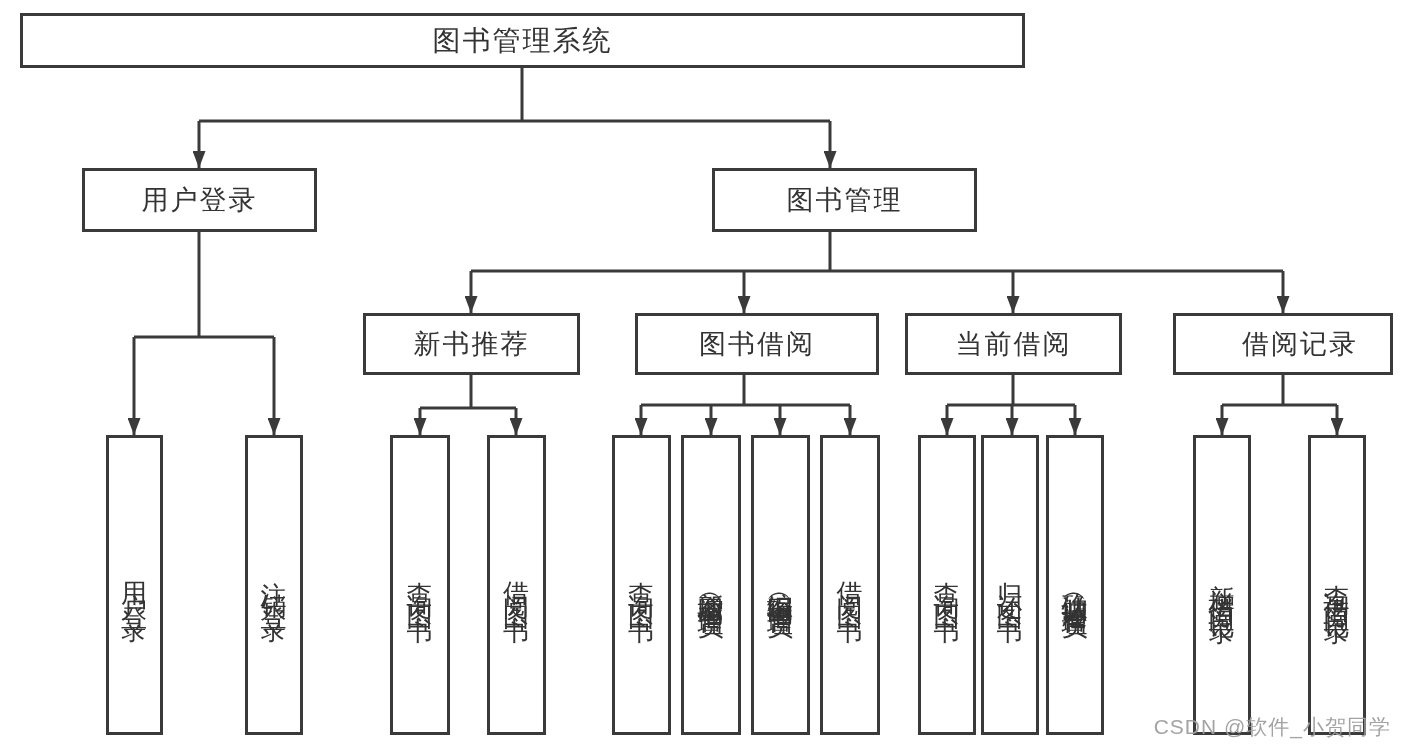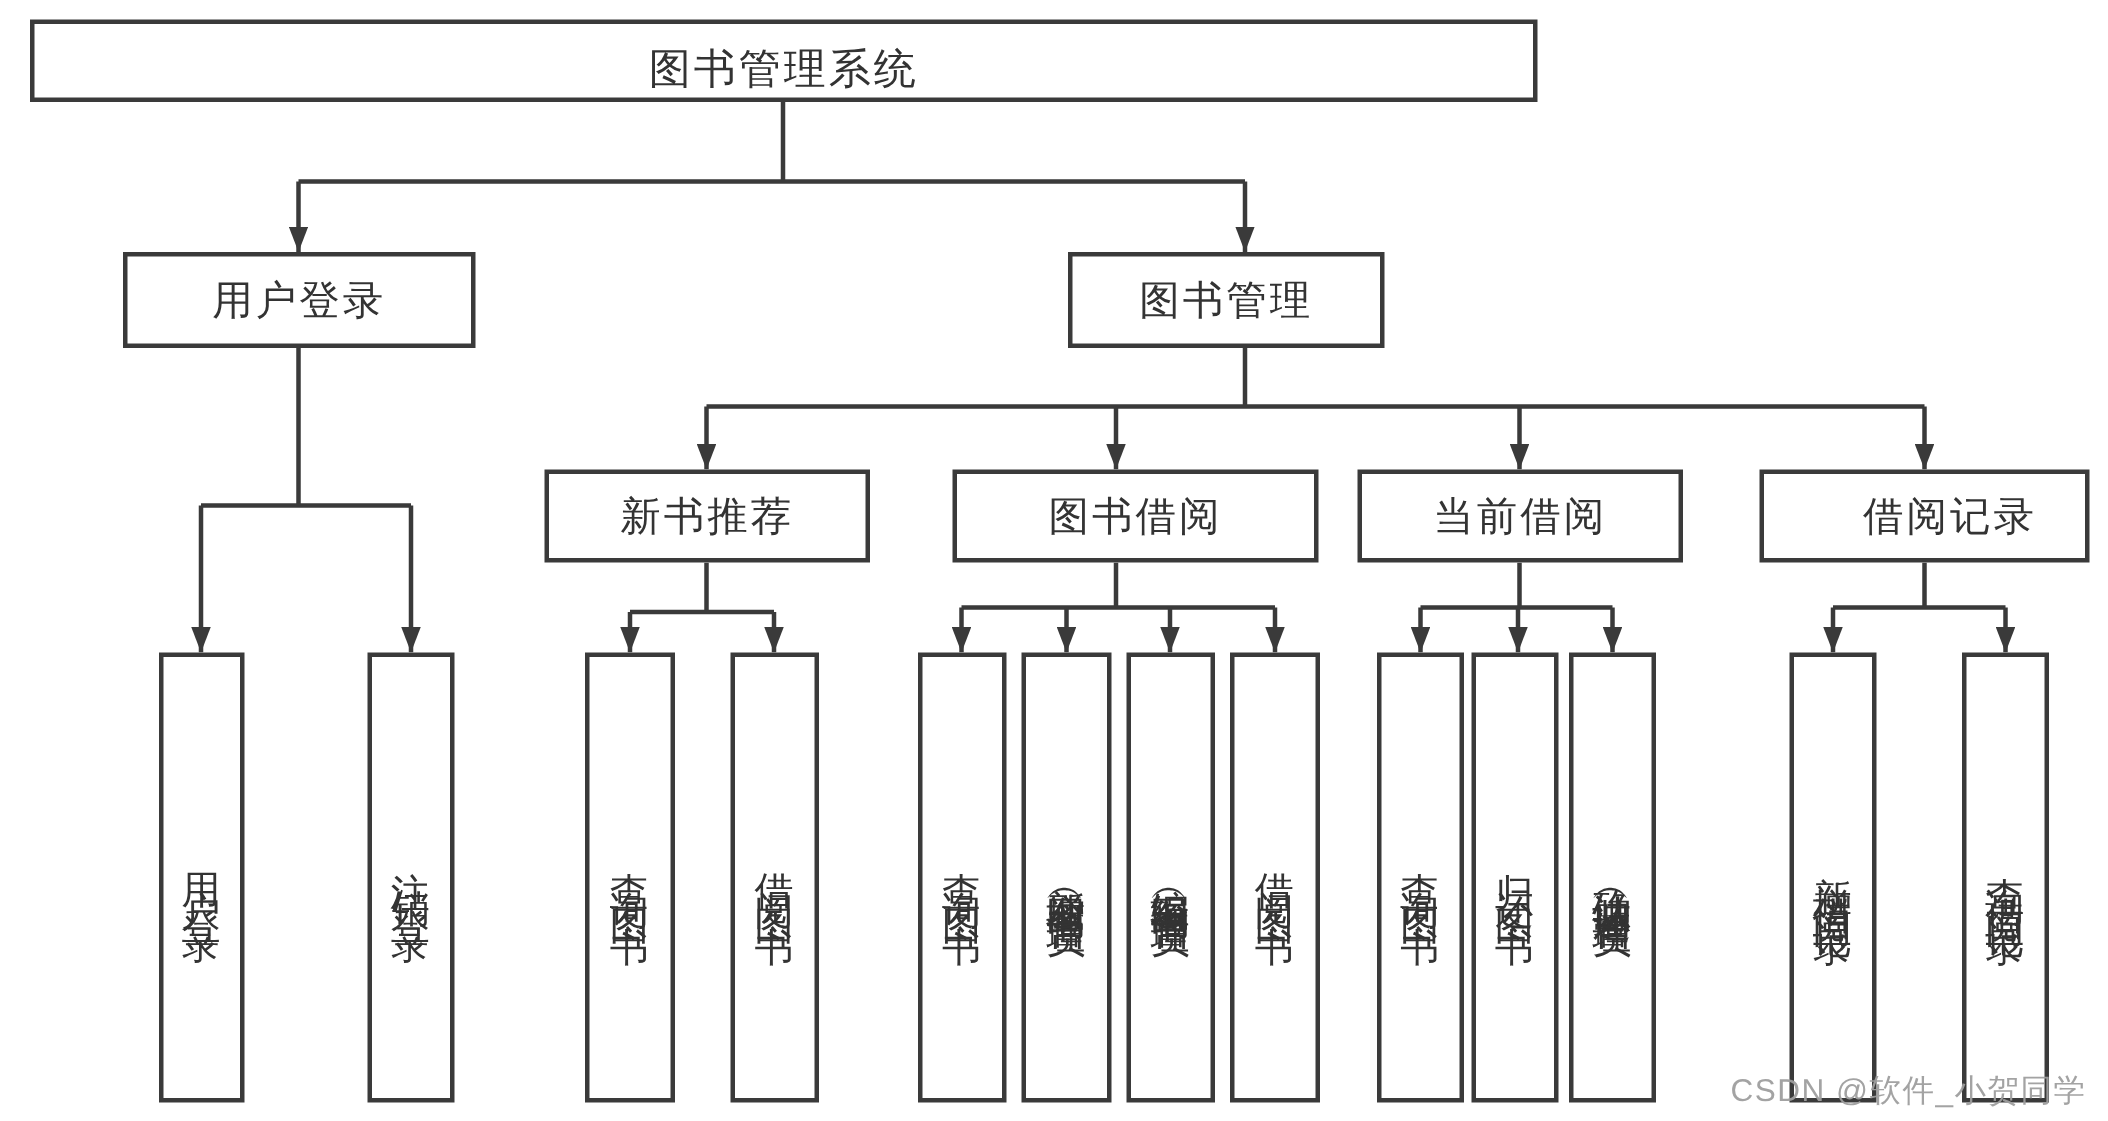--- a/index.html
+++ b/index.html
@@ -97,28 +97,28 @@
       <line x1="947" y1="405" x2="947" y2="435" marker-end="url(#arrowhead)"></line>
       <line x1="1012" y1="405" x2="1012" y2="435" marker-end="url(#arrowhead)"></line>
       <line x1="1075" y1="405" x2="1075" y2="435" marker-end="url(#arrowhead)"></line>
 
       <path d="M1283 375 V405 M1222 405 H1337"></path>
       <line x1="1222" y1="405" x2="1222" y2="435" marker-end="url(#arrowhead)"></line>
       <line x1="1337" y1="405" x2="1337" y2="435" marker-end="url(#arrowhead)"></line>
     </g>
   </svg>
 
-  <div class="node root" style="left:20px; top:13px; width:1005px; height:55px;align-items:flex-end;">
+  <div class="node root" style="left:20px; top:13px; width:1005px; height:55px;">
     <span class="hlabel">图书管理系统</span>
   </div>
 
   <div class="node" style="left:82px; top:168px; width:235px; height:64px;">
     <span class="hlabel">用户登录</span>
   </div>
-  <div class="node" style="left:712px; top:168px; width:211px; height:64px;">
+  <div class="node" style="left:712px; top:168px; width:265px; height:64px;">
     <span class="hlabel">图书管理</span>
   </div>
 
   <div class="node" style="left:363px; top:313px; width:217px; height:62px;">
     <span class="hlabel">新书推荐</span>
   </div>
   <div class="node" style="left:635px; top:313px; width:244px; height:62px;">
     <span class="hlabel">图书借阅</span>
   </div>
   <div class="node" style="left:905px; top:313px; width:217px; height:62px;">

